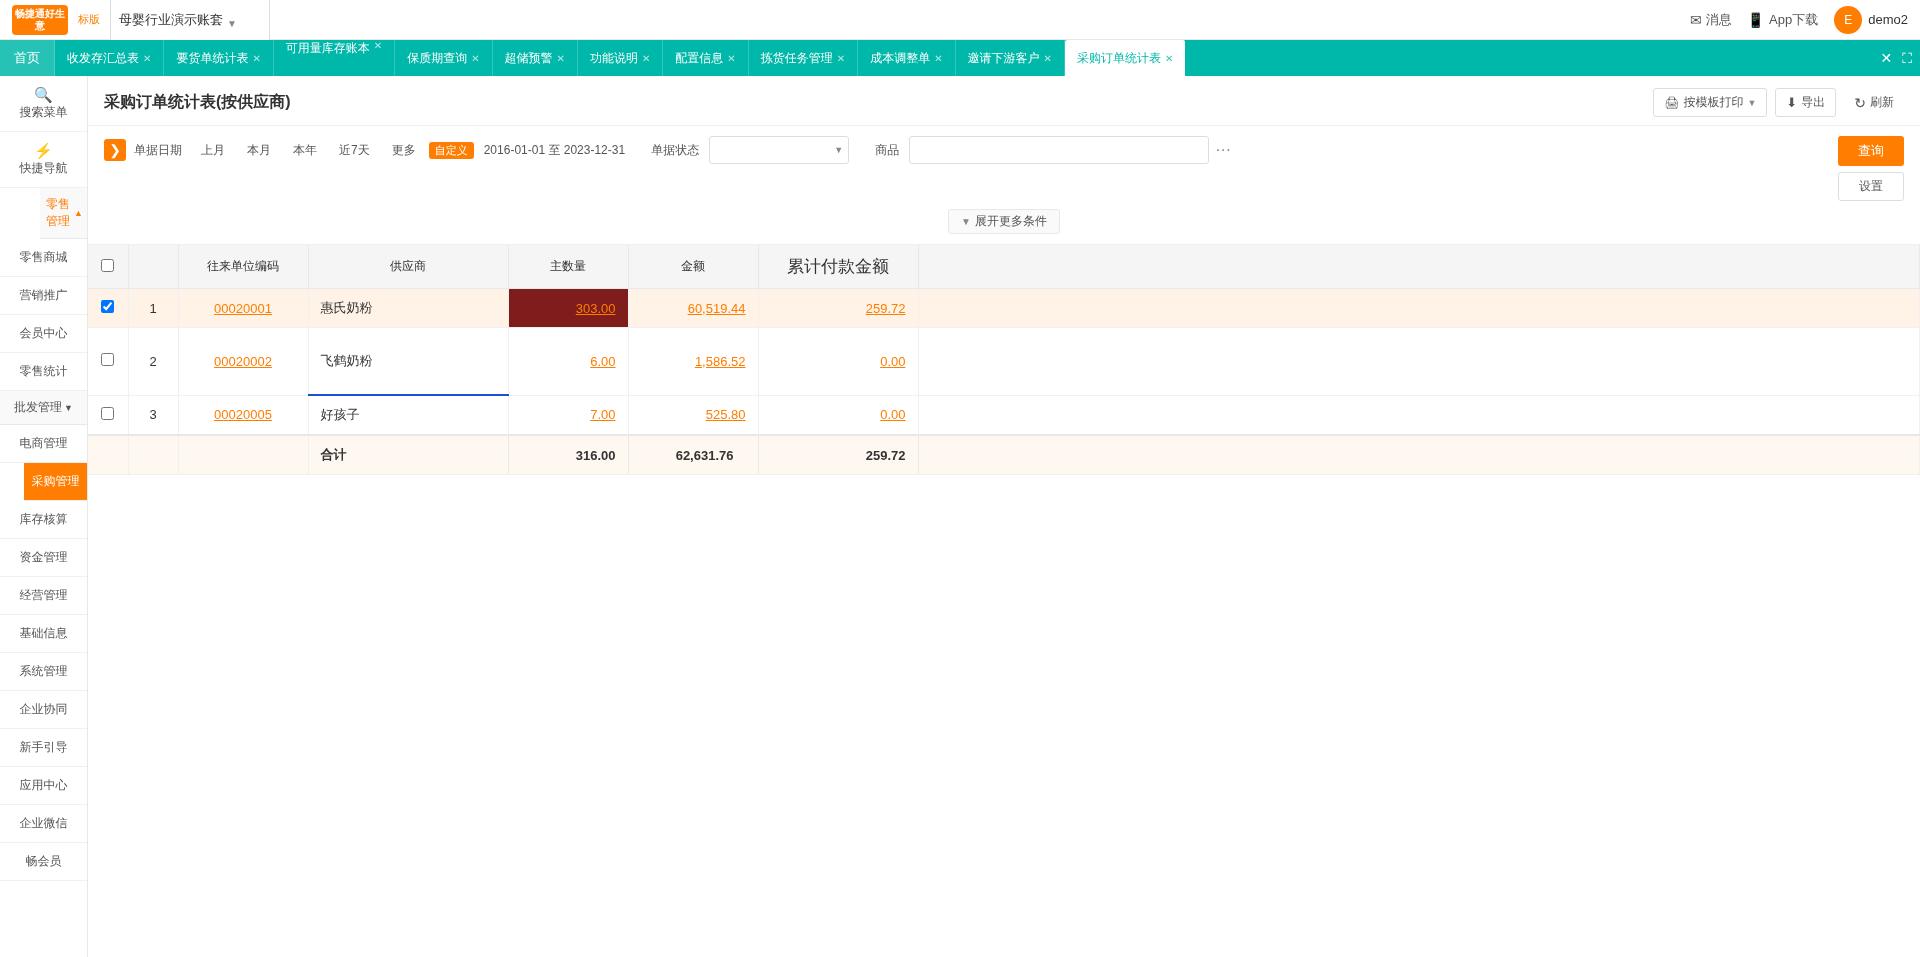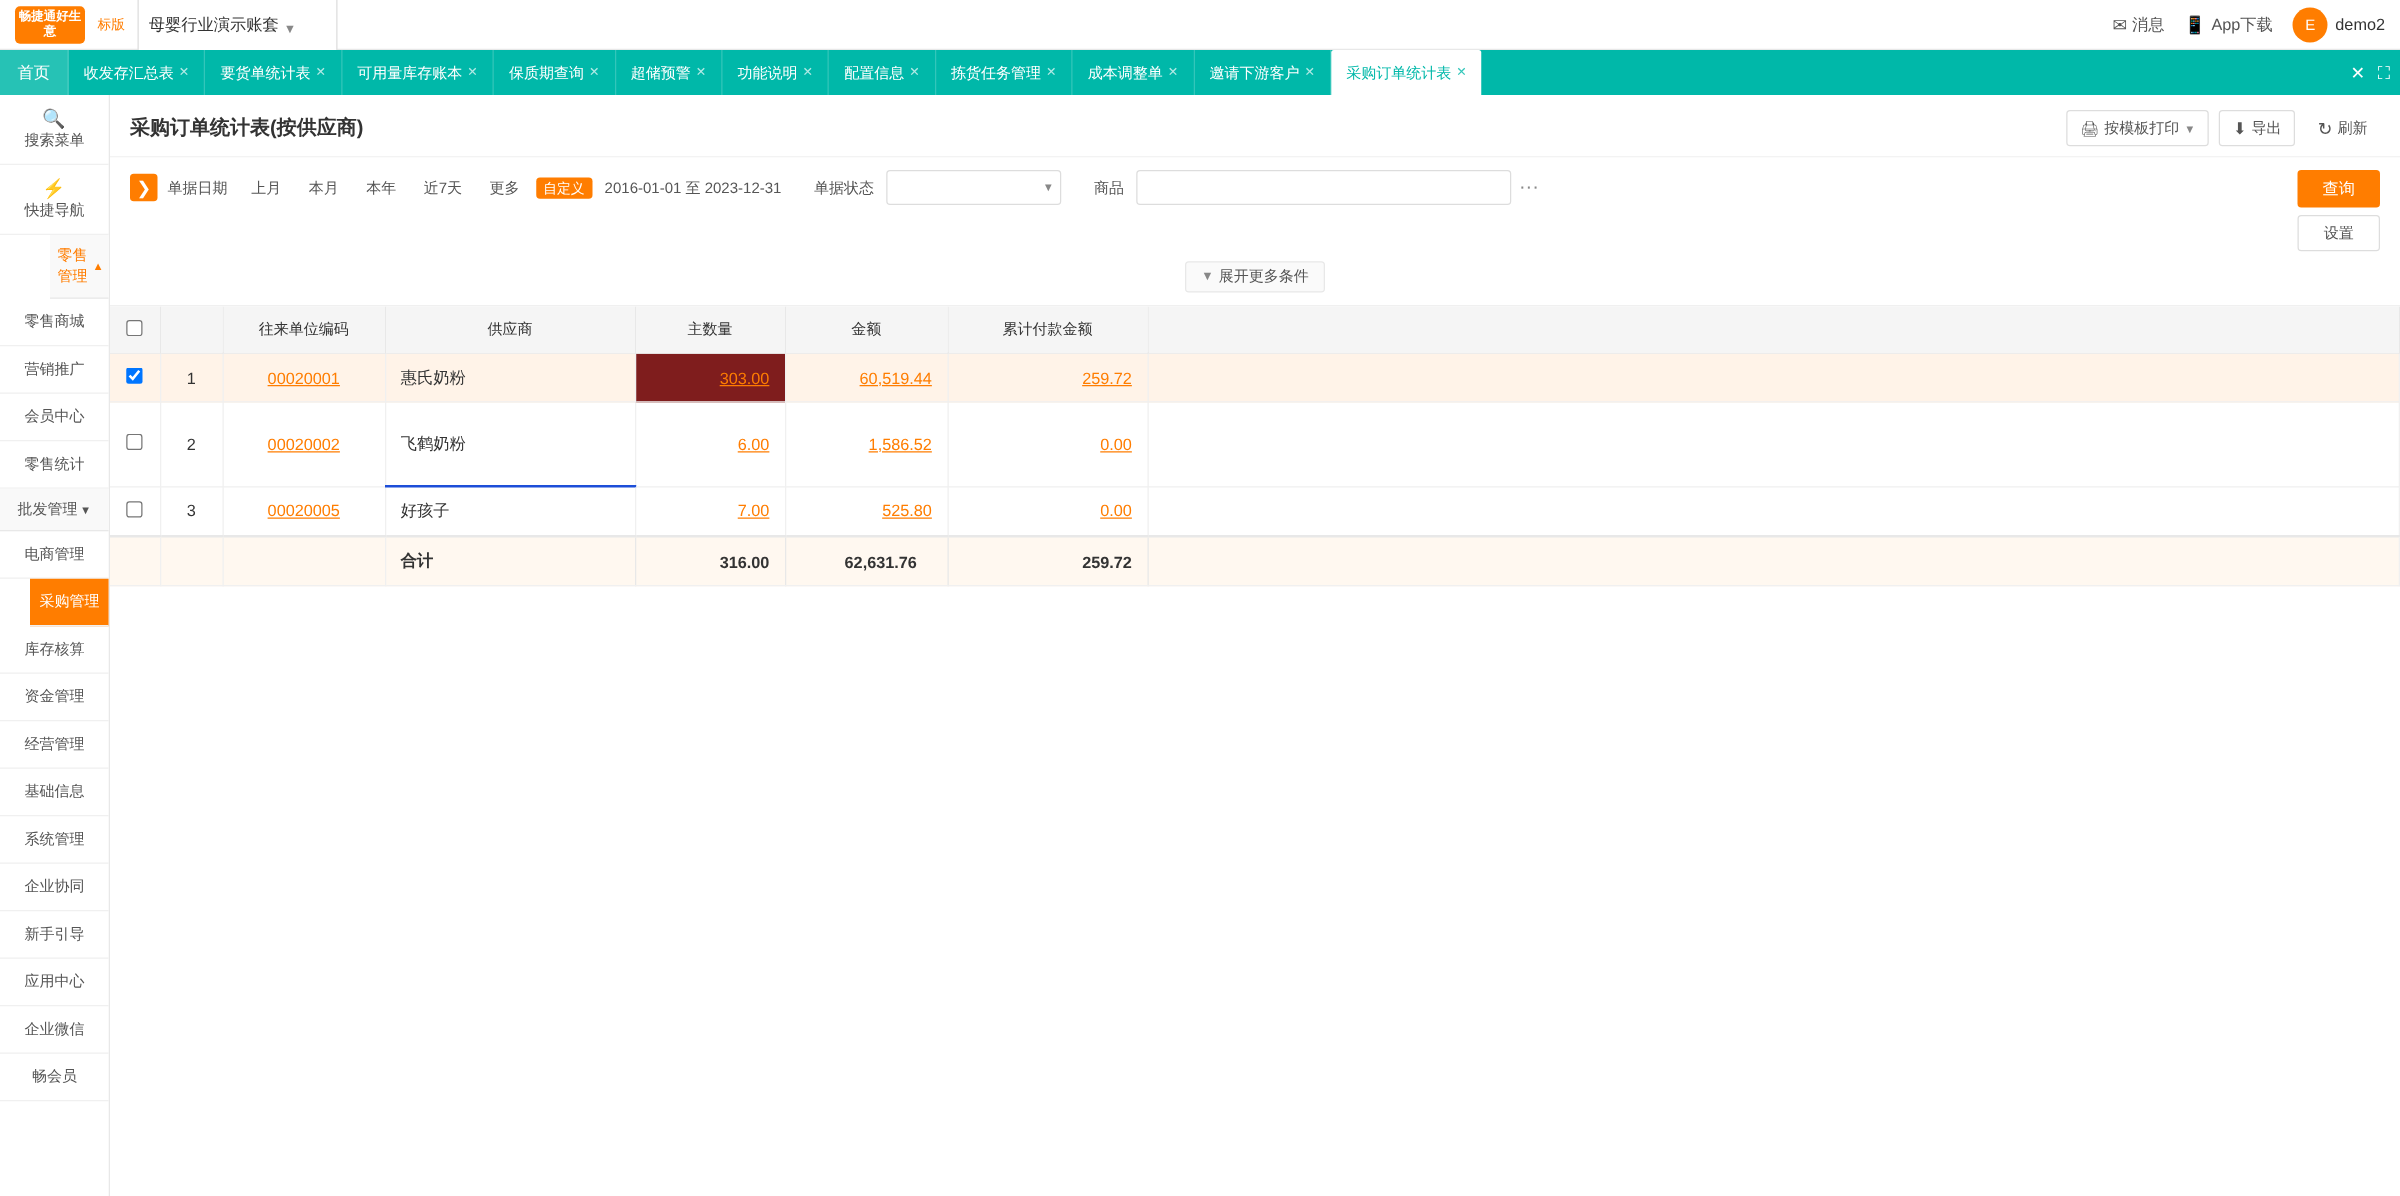--- a/index.html
+++ b/index.html
@@ -45,21 +45,21 @@
     <span>首页</span>
   </div>
   <div style="height:36px; padding:0 12px; display:flex; align-items:center; gap:4px; color:#fff; cursor:pointer; font-size:12px; border-right:1px solid rgba(255,255,255,0.2);">
     <span>收发存汇总表</span>
     <span style="font-size:10px; opacity:0.7;">✕</span>
   </div>
   <div style="height:36px; padding:0 12px; display:flex; align-items:center; gap:4px; color:#fff; cursor:pointer; font-size:12px; border-right:1px solid rgba(255,255,255,0.2);">
     <span>要货单统计表</span>
     <span style="font-size:10px; opacity:0.7;">✕</span>
   </div>
-  <div style="height:36px; padding:0 12px; display:flex; align-items:center; gap:4px; color:#fff; cursor:pointer; font-size:12px; border-right:1px solid rgba(255,255,255,0.2);">
+  <div style="height:36px; padding:0 12px; display:flex; gap:4px; color:#fff; cursor:pointer; font-size:12px; border-right:1px solid rgba(255,255,255,0.2);">
     <span>可用量库存账本</span>
     <span style="font-size:10px; opacity:0.7;">✕</span>
   </div>
   <div style="height:36px; padding:0 12px; display:flex; align-items:center; gap:4px; color:#fff; cursor:pointer; font-size:12px; border-right:1px solid rgba(255,255,255,0.2);">
     <span>保质期查询</span>
     <span style="font-size:10px; opacity:0.7;">✕</span>
   </div>
   <div style="height:36px; padding:0 12px; display:flex; align-items:center; gap:4px; color:#fff; cursor:pointer; font-size:12px; border-right:1px solid rgba(255,255,255,0.2);">
     <span>超储预警</span>
     <span style="font-size:10px; opacity:0.7;">✕</span>
@@ -243,21 +243,21 @@
             </th>
             <th style="background:#f5f5f5; padding:10px 12px; text-align:center; font-size:12px; color:#333; font-weight:normal; border-bottom:1px solid #e8e8e8; border-right:1px solid #e8e8e8; width:200px;">
               <span>供应商</span>
             </th>
             <th style="background:#f5f5f5; padding:10px 12px; text-align:center; font-size:12px; color:#333; font-weight:normal; border-bottom:1px solid #e8e8e8; border-right:1px solid #e8e8e8; width:120px;">
               <span>主数量</span>
             </th>
             <th style="background:#f5f5f5; padding:10px 12px; text-align:center; font-size:12px; color:#333; font-weight:normal; border-bottom:1px solid #e8e8e8; border-right:1px solid #e8e8e8; width:130px;">
               <span>金额</span>
             </th>
-            <th style="background:#f5f5f5; padding:10px 12px; text-align:center; font-size:12px; color:#333; font-weight:normal; border-bottom:1px solid #e8e8e8; border-right:1px solid #e8e8e8; width:160px;">
+            <th style="background:#f5f5f5; padding:10px 12px; text-align:center; font-size:17px; color:#333; font-weight:normal; border-bottom:1px solid #e8e8e8; border-right:1px solid #e8e8e8; width:160px;">
               <span>累计付款金额</span>
             </th>
             <th style="background:#f5f5f5; border-bottom:1px solid #e8e8e8;"></th>
           </tr>
         </thead>
         <tbody>
 
           <tr style="background:#fff3e8;">
             <td style="padding:10px 12px; text-align:center; border-bottom:1px solid #f0f0f0; border-right:1px solid #f0f0f0; background:#fff3e8;">
               <input type="checkbox" checked="" style="cursor: pointer;">

